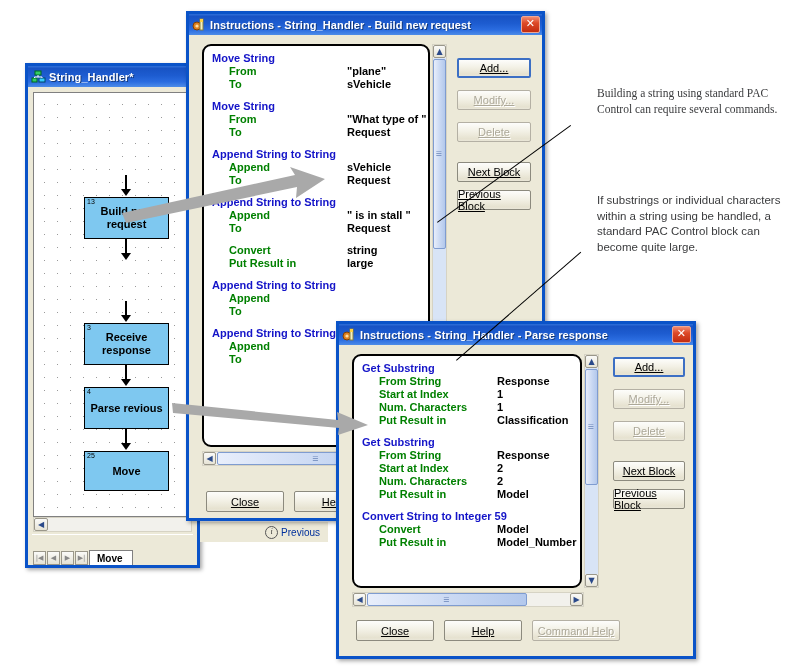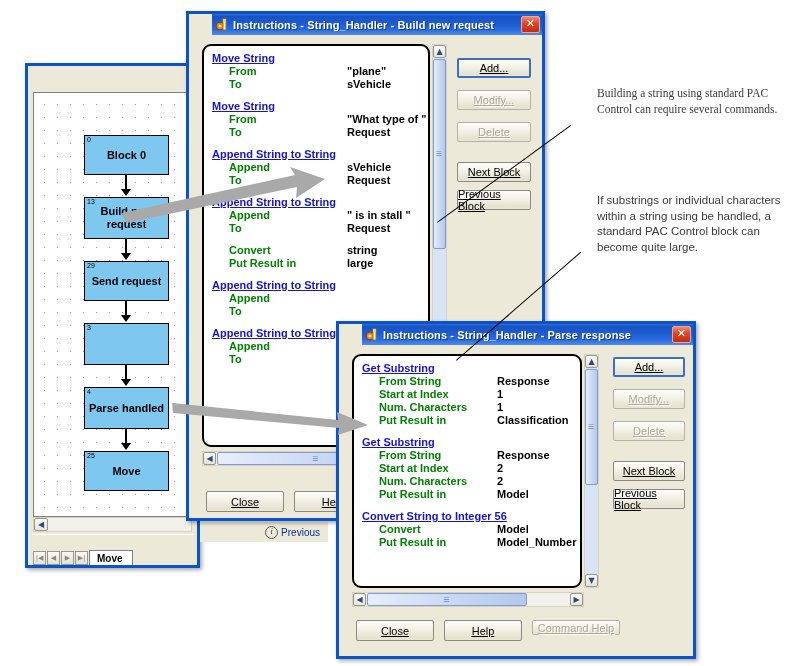--- a/index.html
+++ b/index.html
@@ -4,21 +4,21 @@
 <style>
   html,body{margin:0;padding:0;}
   body{
     width:790px;height:666px;position:relative;overflow:hidden;
     background:#ffffff;
     font-family:"Liberation Sans", sans-serif;
     -webkit-font-smoothing:none;
   }
 
   
-  .win{position:absolute;box-sizing:border-box;padding-left:23px;}
+  .win{position:absolute;box-sizing:border-box;}
   .win-frame{
     border:3px solid #0a53c8;
     background:#ece9d8;
     box-shadow:2px 2px 4px rgba(0,0,0,.35);
   }
   .titlebar{
     height:21px;
     background:linear-gradient(to bottom,#2f6fd8 0%,#1853c4 12%,#1d5cd0 45%,#2a6ce0 75%,#4d8ce8 100%);
     display:flex;align-items:center;
     padding:0 2px 0 3px;
@@ -62,21 +62,21 @@
   .listpane{
     position:absolute;box-sizing:border-box;
     background:#ffffff;
     border:2px solid #000000;
     border-radius:9px;
     overflow:hidden;
   }
   .instr{padding:6px 0 0 8px;}
   .ins-group{margin-bottom:9px;}
   .ins-title{
-    color:#1414c8;font-weight:bold;font-size:11px;line-height:13px;white-space:nowrap;text-decoration:underline;
+    color:#1414c8;font-weight:bold;font-size:11px;line-height:13px;white-space:nowrap;
   }
   .ins-row{display:flex;line-height:13px;font-size:11px;}
   .ins-key{
     color:#008000;font-weight:bold;padding-left:17px;width:118px;flex:0 0 118px;white-space:nowrap;
   }
   .ins-val{color:#000;font-weight:bold;white-space:nowrap;}
 
   
   .vscroll{
     position:absolute;width:15px;box-sizing:border-box;
@@ -162,53 +162,57 @@
     font-family:"Liberation Sans", sans-serif;
   }
   .leader{position:absolute;background:#000;height:1px;transform-origin:0 0;}
   .greyarrow{position:absolute;}
 </style>
 </head>
 <body>
 
 <div class="win win-frame" style="left:25px;top:63px;width:175px;height:505px;">
 
+  <div class="titlebar">
+    <span class="tb-icon">
+      <svg width="15" height="14" viewBox="0 0 15 14">
+        <rect x="4" y="1" width="6" height="4" fill="#33cc66" stroke="#006622"></rect>
+        <rect x="1" y="8" width="5" height="4" fill="#33cc66" stroke="#006622"></rect>
+        <rect x="8" y="8" width="6" height="4" fill="#33ccff" stroke="#004466"></rect>
+        <path d="M7 5 V7 H3.5 V8 M7 7 H11 V8" stroke="#ffffff" fill="none" stroke-width="1"></path>
+      </svg>
+    </span>
+    <span class="tb-text">String_Handler*</span>
+  </div>
 
   <div class="chart-canvas" style="left:5px;top:26px;width:159px;height:425px;">
 
-    <div class="fblock" style="left:50px;top:42px;width:85px;height:40px;">
-      <span class="bno">0</span>
-      <span>Block 0</span>
-    </div>
     <div class="farrow" style="left:91px;top:82px;height:17px;"></div>
     <div class="fhead" style="left:87px;top:96px;"></div>
 
     <div class="fblock" style="left:50px;top:104px;width:85px;height:42px;">
       <span class="bno">13</span>
       <span>Build new request</span>
     </div>
     <div class="farrow" style="left:91px;top:146px;height:17px;"></div>
     <div class="fhead" style="left:87px;top:160px;"></div>
 
-    <div class="fblock" style="left:50px;top:168px;width:85px;height:40px;">
-      <span class="bno">29</span>
-      <span>Send request</span>
-    </div>
     <div class="farrow" style="left:91px;top:208px;height:17px;"></div>
     <div class="fhead" style="left:87px;top:222px;"></div>
 
     <div class="fblock" style="left:50px;top:230px;width:85px;height:42px;">
       <span class="bno">3</span>
+      <span>Receive response</span>
     </div>
     <div class="farrow" style="left:91px;top:272px;height:17px;"></div>
     <div class="fhead" style="left:87px;top:286px;"></div>
 
     <div class="fblock" style="left:50px;top:294px;width:85px;height:42px;">
       <span class="bno">4</span>
-      <span>Parse handled</span>
+      <span>Parse revious</span>
     </div>
     <div class="farrow" style="left:91px;top:336px;height:17px;"></div>
     <div class="fhead" style="left:87px;top:350px;"></div>
 
     <div class="fblock" style="left:50px;top:358px;width:85px;height:40px;">
       <span class="bno">25</span>
       <span>Move</span>
     </div>
   </div>
 
@@ -405,21 +409,21 @@
           <div class="ins-row">
             <span class="ins-key">Num. Characters</span>
             <span class="ins-val">2</span>
           </div>
           <div class="ins-row">
             <span class="ins-key">Put Result in</span>
             <span class="ins-val">Model</span>
           </div>
         </div>
         <div class="ins-group">
-          <div class="ins-title">Convert String to Integer 56</div>
+          <div class="ins-title">Convert String to Integer 59</div>
           <div class="ins-row">
             <span class="ins-key">Convert</span>
             <span class="ins-val">Model</span>
           </div>
           <div class="ins-row">
             <span class="ins-key">Put Result in</span>
             <span class="ins-val">Model_Number</span>
           </div>
         </div>
       </div>
@@ -457,21 +461,21 @@
       </div>
     <div class="btn" style="height:20px;">
         <span><u>P</u>revious Block</span>
       </div>
   </div>
 
   <div class="btn" style="position:absolute;left:17px;top:296px;width:78px;height:21px;">Close</div>
   <div class="btn" style="position:absolute;left:105px;top:296px;width:78px;height:21px;">
       <span><u>H</u>elp</span>
     </div>
-  <div class="btn disabled" style="position:absolute;left:193px;top:296px;width:88px;height:15px;">Command Help</div>
+  <div class="btn disabled" style="position:absolute;left:193px;top:296px;width:88px;height:21px;">Command Help</div>
 </div>
 
 <svg class="greyarrow" style="left:120px;top:165px;width:210px;height:60px;" viewBox="0 0 210 60">
   <path d="M2 48 L175 10 L170 2 L205 14 L176 33 L177 22 L6 58 Z" fill="#a9a9a9"></path>
 </svg>
 
 <svg class="greyarrow" style="left:170px;top:395px;width:200px;height:40px;" viewBox="0 0 200 40">
   <path d="M2 8 L168 25 L167 17 L198 30 L168 40 L169 33 L3 18 Z" fill="#a9a9a9"></path>
 </svg>
 

